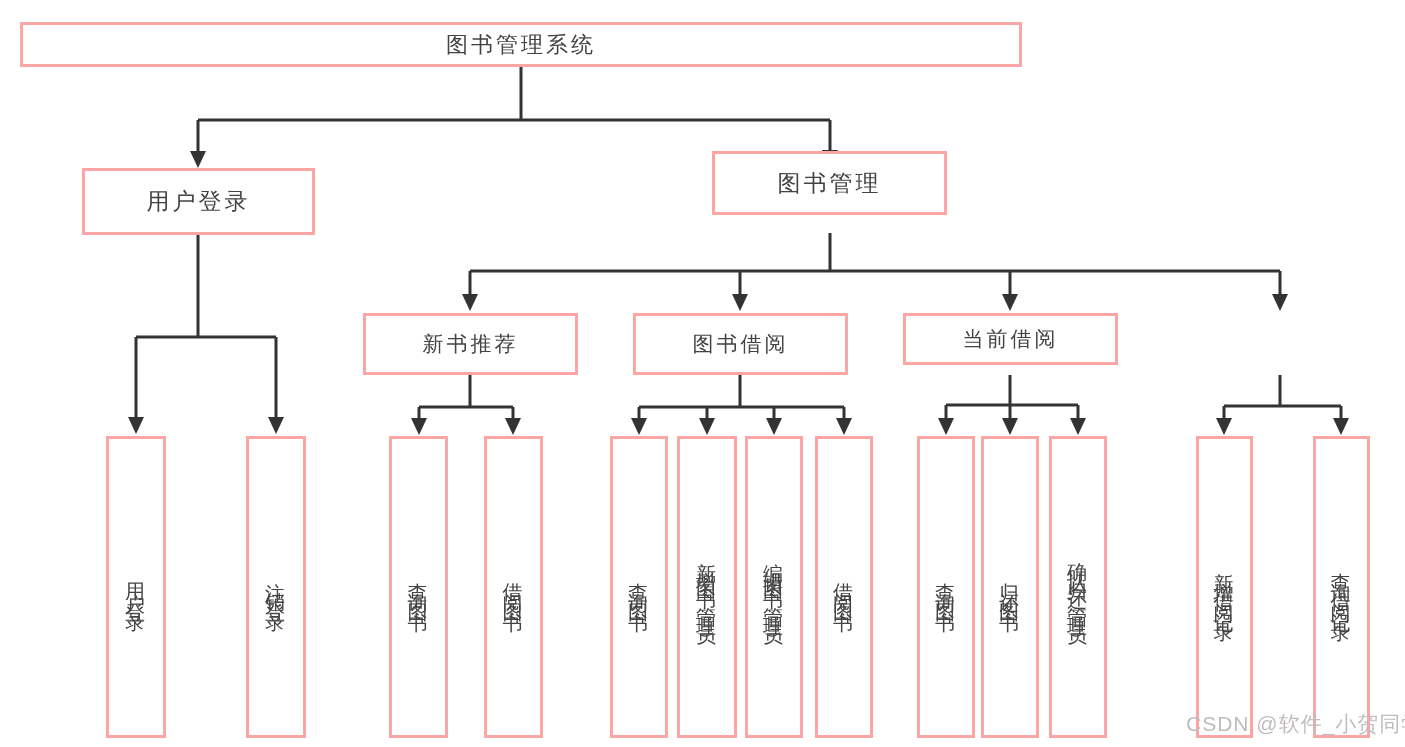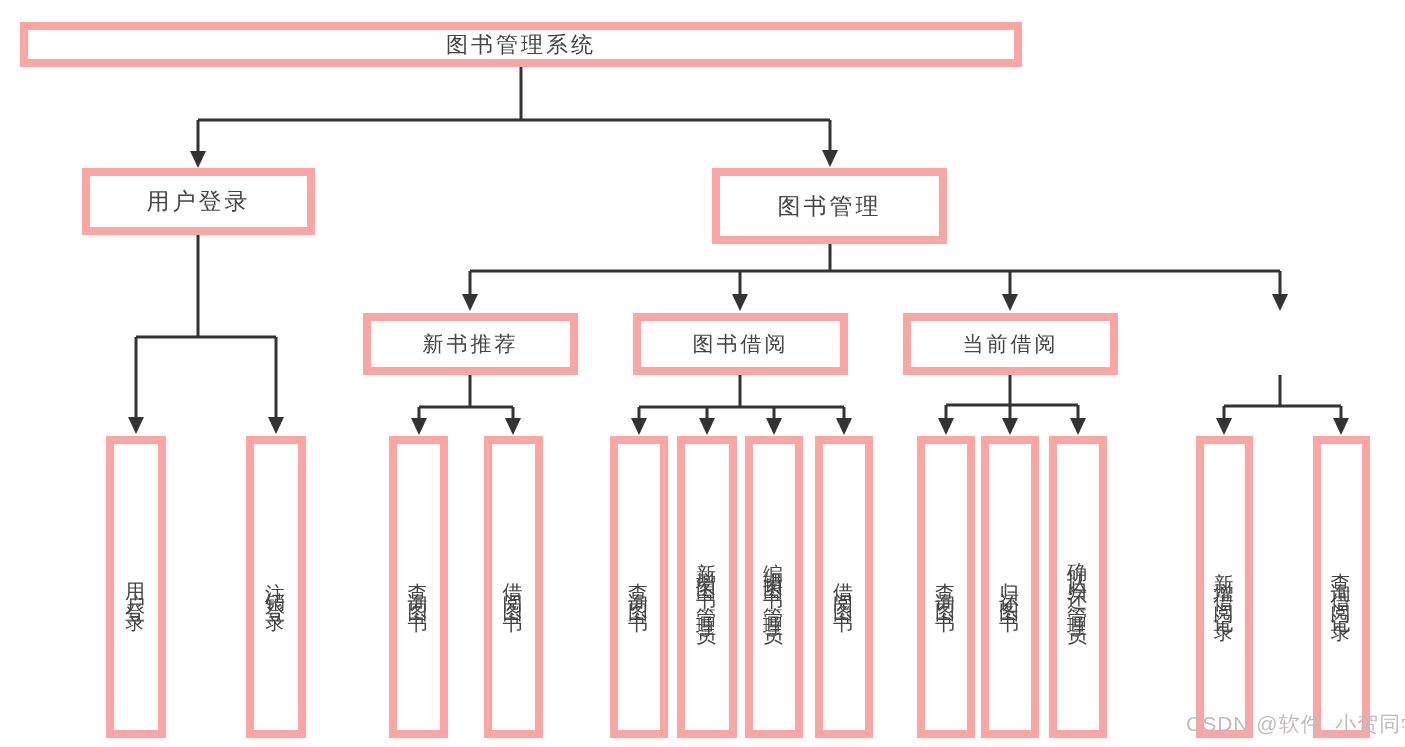--- a/index.html
+++ b/index.html
@@ -20,21 +20,21 @@
     left: 0; top: 0;
     width: 1405px;
     height: 747px;
     pointer-events: none;
   }
   .cl { stroke: #333333; stroke-width: 3; fill: none; }
   .cf { fill: #333333; stroke: none; }
   .node {
     position: absolute;
     box-sizing: border-box;
-    border: 8px solid #fca5a5;
+    border: 3px solid #fca5a5;
     background: #ffffff;
     color: #434343;
     display: flex;
     align-items: center;
     justify-content: center;
     text-align: center;
     white-space: nowrap;
   }
   .lvl1 { font-size: 22px; letter-spacing: 3px; }
   .lvl2 { font-size: 23px; letter-spacing: 3px; }
@@ -104,25 +104,25 @@
     <g>
       <path class="cl" d="M1280 375 V406 M1224 406 H1341 M1224 406 V419 M1341 406 V419"></path>
       <polygon class="cf" points="1216,418 1232,418 1224,435"></polygon>
       <polygon class="cf" points="1333,418 1349,418 1341,435"></polygon>
     </g>
   </svg>
 
   <div class="node lvl1" style="left:20px; top:22px; width:1002px; height:45px;">图书管理系统</div>
 
   <div class="node lvl2" style="left:82px; top:168px; width:233px; height:67px;">用户登录</div>
-  <div class="node lvl2" style="left:712px; top:168px; width:235px; height:76px;">图书管理</div>
+  <div class="node lvl2" style="left:712px; top:151px; width:235px; height:64px;">图书管理</div>
 
   <div class="node lvl3" style="left:363px; top:313px; width:215px; height:62px;">新书推荐</div>
   <div class="node lvl3" style="left:633px; top:313px; width:215px; height:62px;">图书借阅</div>
-  <div class="node lvl3" style="left:903px; top:313px; width:215px; height:62px;">当前借阅</div>
+  <div class="node lvl3" style="left:903px; top:313px; width:215px; height:52px;">当前借阅</div>
 
   <div class="node leaf" style="left:106px; width:60px;">用户登录</div>
   <div class="node leaf" style="left:246px; width:60px;">注销登录</div>
 
   <div class="node leaf" style="left:389px; width:59px;">查询图书</div>
   <div class="node leaf" style="left:484px; width:59px;">借阅图书</div>
 
   <div class="node leaf" style="left:610px; width:58px;">查询图书</div>
   <div class="node leaf long" style="left:677px; width:60px;">新增图书（管理员）</div>
   <div class="node leaf long" style="left:745px; width:58px;">编辑图书（管理员）</div>

